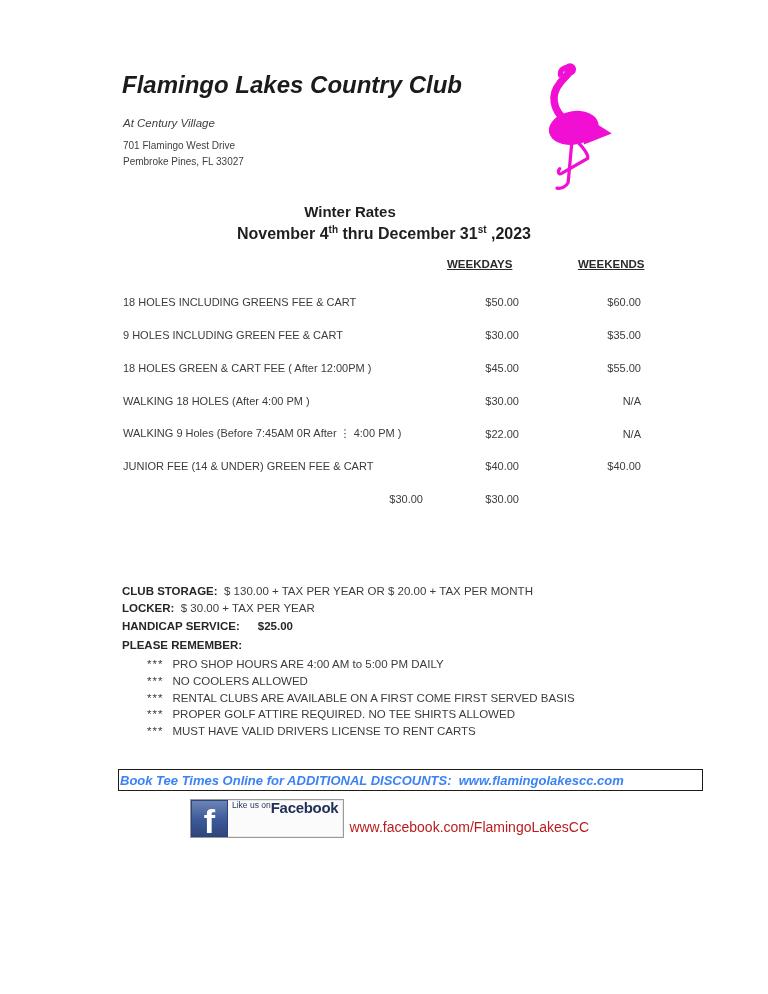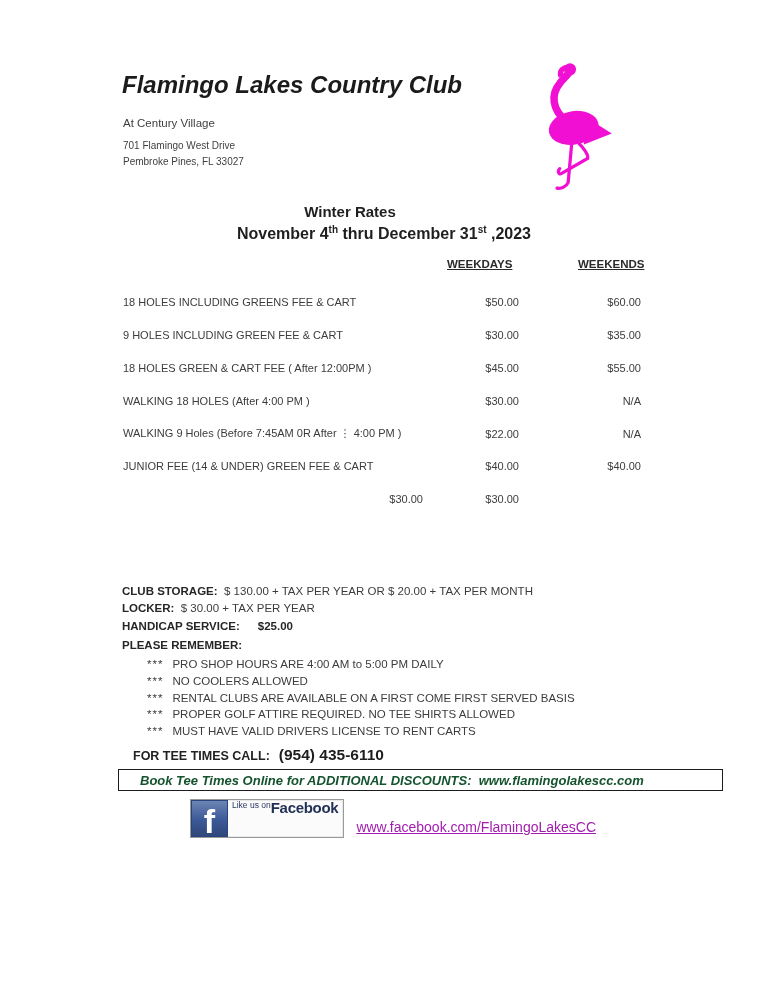--- a/index.html
+++ b/index.html
@@ -5,21 +5,21 @@
   html,body{margin:0;padding:0;background:#ffffff;}
   .page{
     position:relative;width:768px;height:994px;background:#ffffff;overflow:hidden;
     font-family:"Liberation Sans",sans-serif;color:#3d3d3d;
   }
   
   .club-title{
     position:absolute;left:122px;top:71px;
     font-size:24px;font-weight:bold;font-style:italic;color:#1b1b1b;letter-spacing:0px;
   }
-  .club-location{position:absolute;left:123px;top:117px;font-size:11.5px;color:#3f3f3f;}
+  .club-location{position:absolute;left:123px;top:117px;font-size:11.5px;color:#3f3f3f;font-style:italic;}
   .club-address{position:absolute;left:123px;top:138px;font-size:10px;line-height:16px;color:#3f3f3f;}
   .flamingo{position:absolute;left:528px;top:61px;width:84px;height:130px;}
   
   .rates-title{position:absolute;left:0;top:203px;width:700px;text-align:center;
     font-size:15px;font-weight:bold;color:#1f1f1f;}
   .rates-dates{position:absolute;left:0;top:225px;width:768px;text-align:center;
     font-size:16px;font-weight:bold;color:#1f1f1f;}
   .rates-dates sup{font-size:10px;vertical-align:super;line-height:0;}
   
   .col-head{position:absolute;top:258px;font-size:11.5px;font-weight:bold;color:#2a2a2a;
@@ -39,32 +39,32 @@
   .reminders-heading{font-weight:bold;color:#262626;font-size:11.5px;}
   .reminder-list{margin-top:5px;}
   .reminder-item{padding-left:25px;line-height:16.8px;}
   .reminder-bullet{letter-spacing:1px;margin-right:9px;}
   .tee-times{margin-top:6px;padding-left:11px;}
   .tee-times-label{font-weight:bold;color:#222;font-size:12.5px;}
   .tee-times-phone{font-weight:bold;color:#1d1d1d;font-size:15.5px;margin-left:9px;}
   
   .discount-box{position:absolute;left:118px;top:769px;width:582px;height:20px;
     border:1.5px solid #1c1c1c;display:flex;align-items:center;
-    font-size:13px;font-weight:bold;font-style:italic;color:#14532d;padding-left:21px;white-space:pre;}
+    font-size:13px;font-weight:bold;font-style:italic;color:#3b82f6;padding-left:1px;white-space:pre;}
   .fb-row{position:absolute;left:190px;top:799px;display:flex;align-items:flex-end;}
   .fb-badge{display:flex;align-items:stretch;border:1px solid #9a9a9a;background:#fbfbfb;
     height:37px;box-shadow:0 0 0 1px #e8e8e8 inset;}
   .fb-square{width:37px;background:linear-gradient(#6d84b4 0%,#3b5998 55%,#2f477a 100%);
     color:#ffffff;font-weight:bold;font-size:34px;line-height:30px;
     display:flex;align-items:flex-end;justify-content:center;overflow:hidden;
     border:1px solid #29447e;box-sizing:border-box;}
   .fb-text{display:flex;flex-direction:row;justify-content:center;padding:0 5px 0 4px;}
   .fb-like{font-size:8.5px;color:#26365e;line-height:10px;}
   .fb-word{font-size:15px;font-weight:bold;color:#1f2f55;line-height:16px;letter-spacing:-0.3px;}
-  .fb-link{font-size:14px;color:#a21caf;text-decoration:underline;margin-left:12px;margin-bottom:3px;cursor:pointer;}
+  .fb-link{font-size:14px;color:#b91c1c;margin-left:5px;margin-bottom:3px;cursor:pointer;}
 </style>
 </head>
 <body>
 
 <div class="page">
 
   <div class="club-title">Flamingo Lakes Country Club</div>
   <div class="club-location">At Century Village</div>
   <div class="club-address">
     <div>701 Flamingo West Drive</div>
@@ -136,23 +136,20 @@
 
   <div class="reminders">
     <div class="reminders-heading">PLEASE REMEMBER:</div>
     <div class="reminder-list">
       <div class="reminder-item"><span class="reminder-bullet">***</span><span>PRO SHOP HOURS ARE 4:00 AM to 5:00 PM DAILY</span></div>
       <div class="reminder-item"><span class="reminder-bullet">***</span><span>NO COOLERS ALLOWED</span></div>
       <div class="reminder-item"><span class="reminder-bullet">***</span><span>RENTAL CLUBS ARE AVAILABLE ON A FIRST COME FIRST SERVED BASIS</span></div>
       <div class="reminder-item"><span class="reminder-bullet">***</span><span>PROPER GOLF ATTIRE REQUIRED. NO TEE SHIRTS ALLOWED</span></div>
       <div class="reminder-item"><span class="reminder-bullet">***</span><span>MUST HAVE VALID DRIVERS LICENSE TO RENT CARTS</span></div>
     </div>
-    <div class="tee-times">
-      <span class="tee-times-label">FOR TEE TIMES CALL:</span><span class="tee-times-phone">(954) 435-6110</span>
-    </div>
   </div>
 
   <div class="discount-box">
     <span>Book Tee Times Online for ADDITIONAL DISCOUNTS:  www.flamingolakescc.com</span>
   </div>
 
   <div class="fb-row">
     <div class="fb-badge">
       <div class="fb-square">
           <span>f</span>

